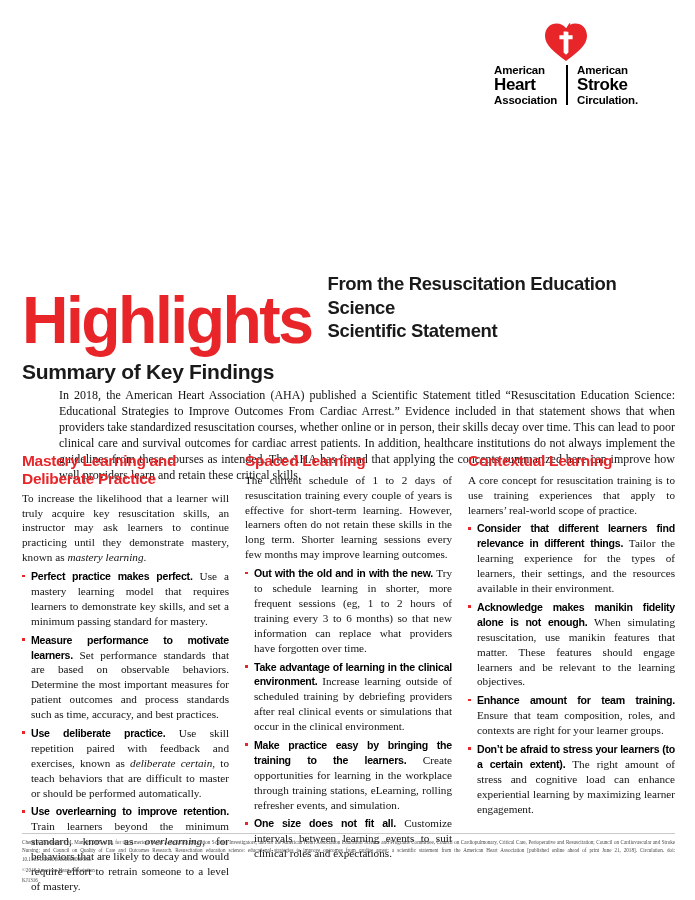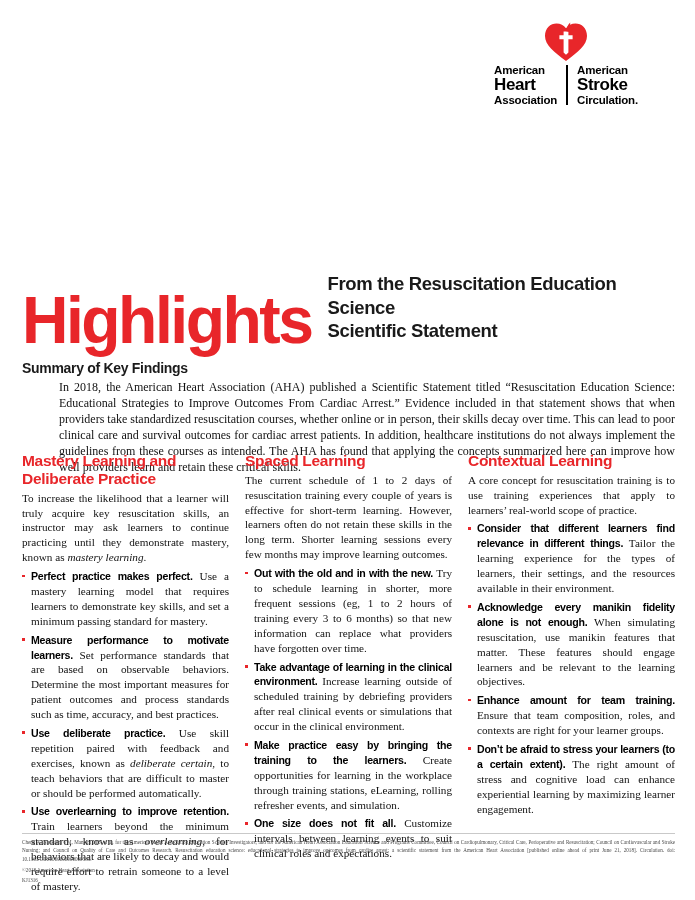--- a/index.html
+++ b/index.html
@@ -101,21 +101,21 @@
   
   .summary {
     position: absolute;
     top: 360px;
     left: 22px;
     right: 20px;
   }
   .summary-head {
     font-family: "Liberation Sans", sans-serif;
     font-weight: bold;
-    font-size: 14px;
+    font-size: 21px;
     letter-spacing: -0.3px;
     color: #1a1a1a;
     margin-bottom: 3px;
   }
   .summary-body {
     font-size: 12px;
     line-height: 1.34;
     text-align: justify;
     color: #111;
     margin-left: 37px;
@@ -278,21 +278,21 @@
       </ul>
     </div>
 
     <div class="col">
       <div class="col-head">Contextual Learning</div>
       <div class="col-intro">
         <span>A core concept for resuscitation training is to use training experiences that apply to learners’ real-world scope of practice.</span><em></em><span></span>
       </div>
       <ul class="bullets">
         <li><span class="b-lead">Consider that different learners find relevance in different things.</span><span> Tailor the learning experience for the types of learners, their settings, and the resources available in their environment.</span><em></em><span></span></li>
-        <li><span class="b-lead">Acknowledge every manikin fidelity alone is not enough.</span><span> When simulating resuscitation, use manikin features that matter. These features should engage learners and be relevant to the learning objectives.</span><em></em><span></span></li>
+        <li><span class="b-lead">Acknowledge makes manikin fidelity alone is not enough.</span><span> When simulating resuscitation, use manikin features that matter. These features should engage learners and be relevant to the learning objectives.</span><em></em><span></span></li>
         <li><span class="b-lead">Enhance amount for team training.</span><span> Ensure that team composition, roles, and contexts are right for your learner groups.</span><em></em><span></span></li>
         <li><span class="b-lead">Don’t be afraid to stress your learners (to a certain extent).</span><span> The right amount of stress and cognitive load can enhance experiential learning by maximizing learner engagement.</span><em></em><span></span></li>
       </ul>
     </div>
 
   </div>
 
   <div class="footer-rule"></div>
   <div class="footer">
     <div class="footer-cite">Cheng A, Nadkarni VM, Mancini MB, et al, for the American Heart Association Education Science Investigators; and for the American Heart Association Education Science and Programs Committee, Council on Cardiopulmonary, Critical Care, Perioperative and Resuscitation; Council on Cardiovascular and Stroke Nursing; and Council on Quality of Care and Outcomes Research. Resuscitation education science: educational strategies to improve outcomes from cardiac arrest: a scientific statement from the American Heart Association [published online ahead of print June 21, 2018]. Circulation. doi: 10.1161/CIR.0000000000000583.</div>

